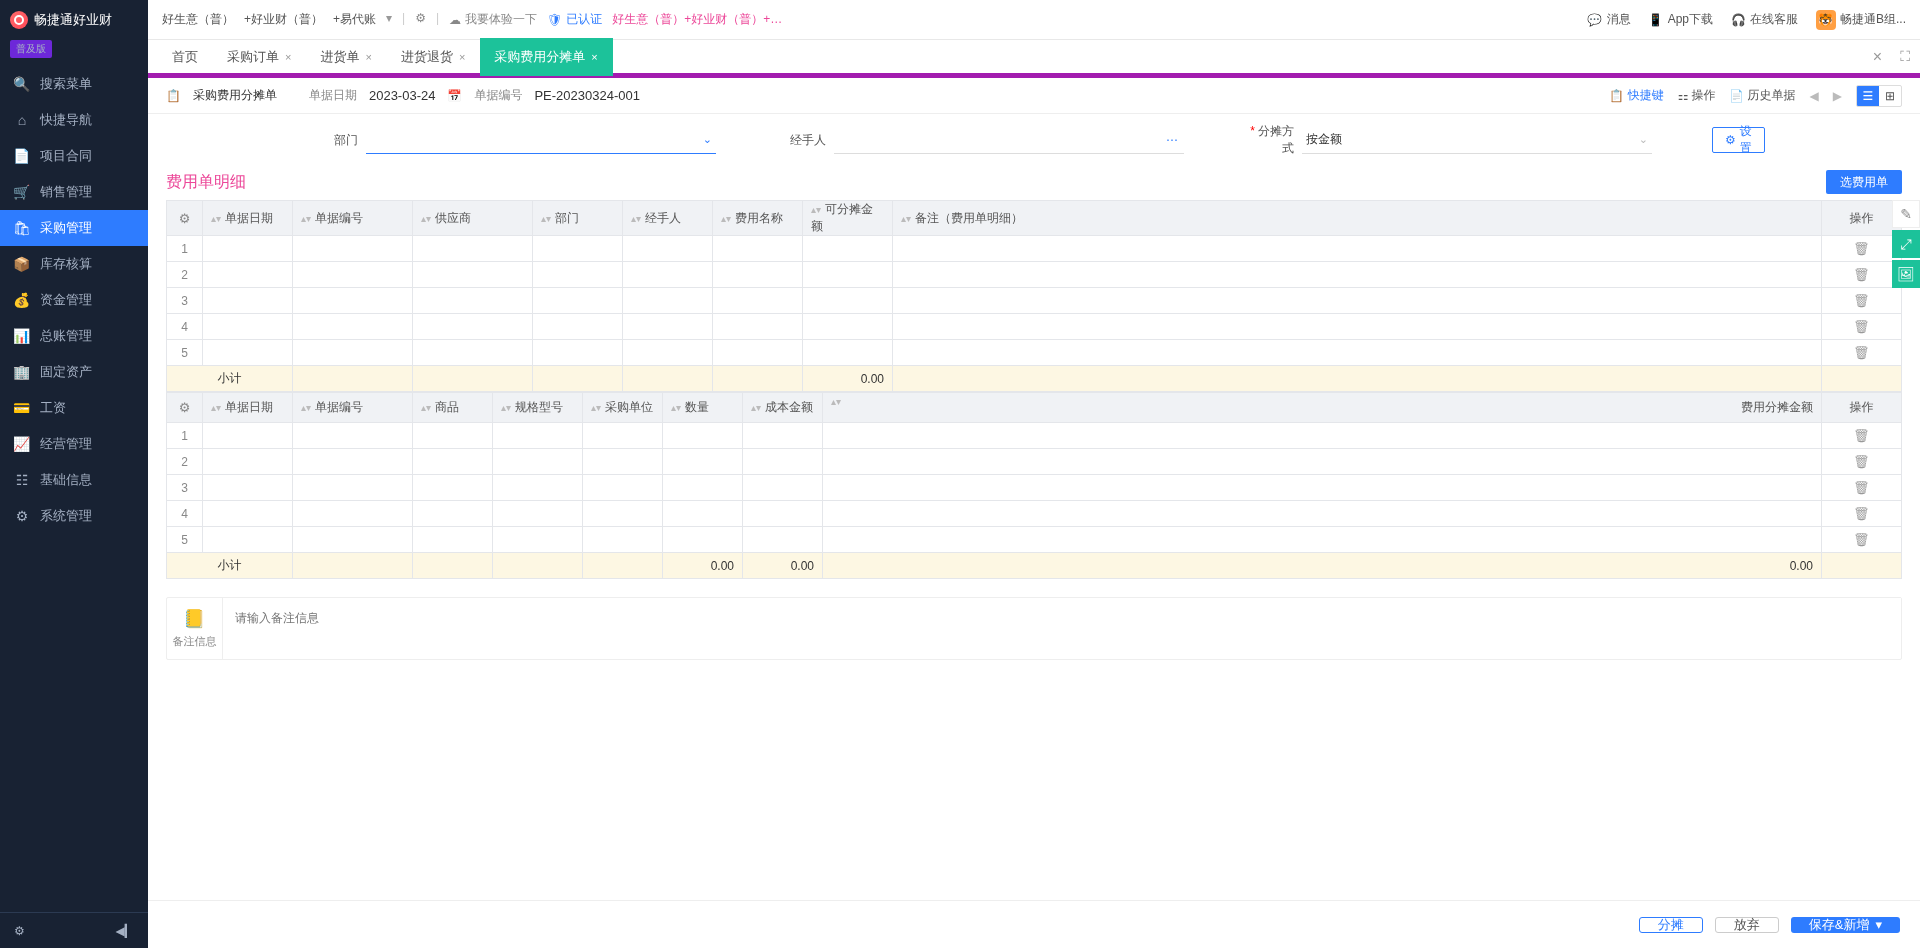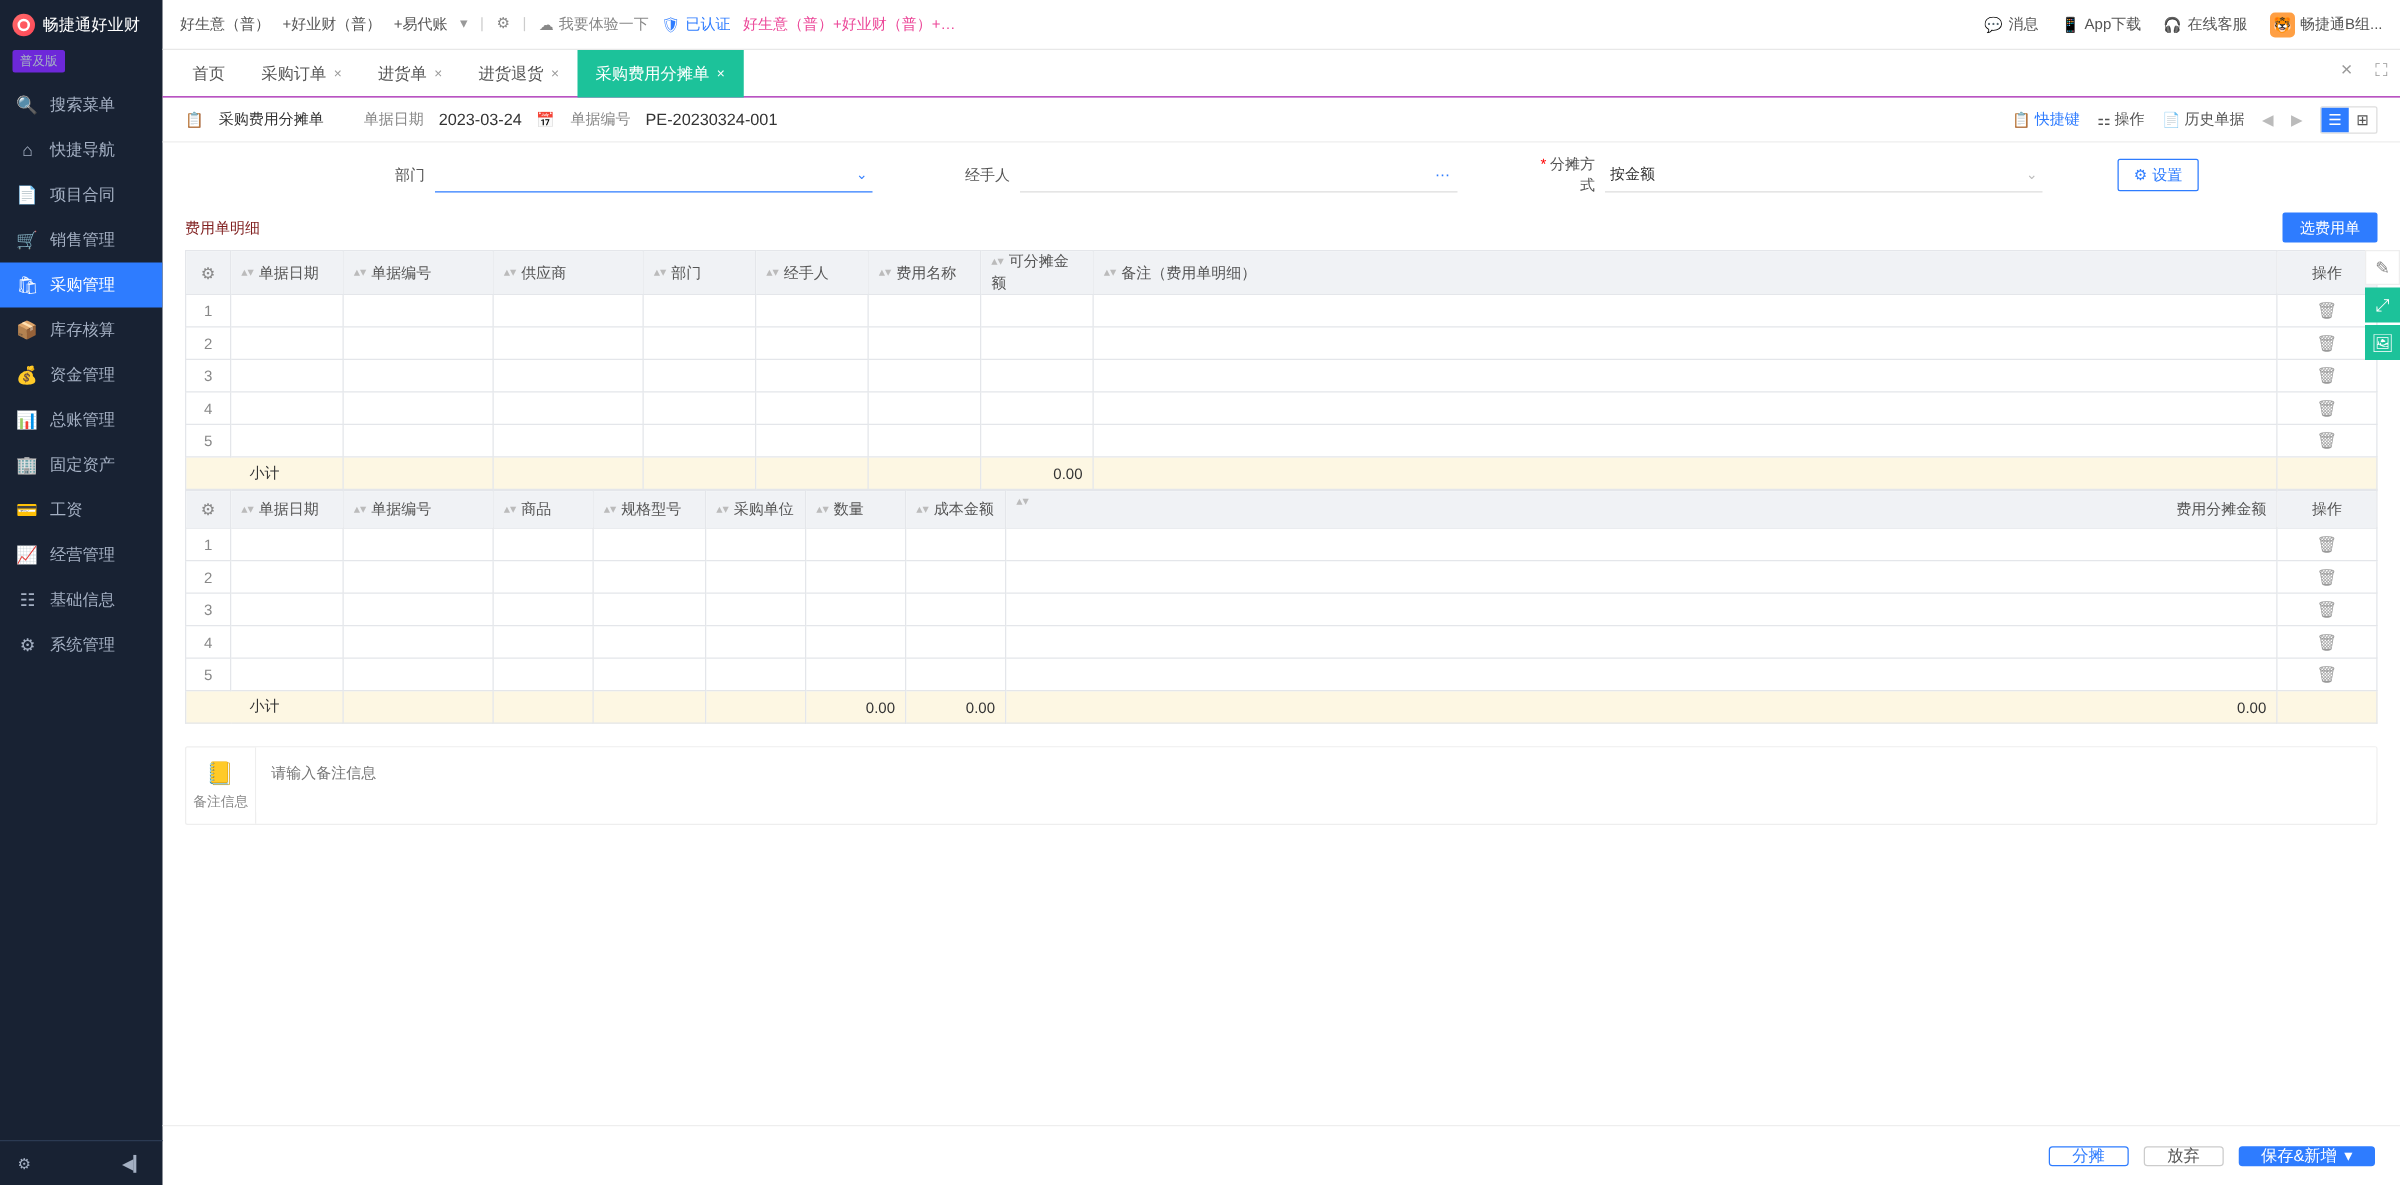--- a/index.html
+++ b/index.html
@@ -1,37 +1,37 @@
 <!DOCTYPE html>
 <html><head>
 <meta charset="utf-8">
 <style>
 *{box-sizing:border-box;margin:0;padding:0}
 body{font-family:"Microsoft YaHei","PingFang SC",Arial,sans-serif;font-size:12px;background:#fff;color:#333;overflow:hidden}
 .app{display:flex;height:100vh;width:100vw}
-.sidebar{width:130px;background:#182233;color:#a4b0c3;display:flex;flex-direction:column;flex-shrink:0}
+.sidebar{width:148px;background:#182233;color:#a4b0c3;display:flex;flex-direction:column;flex-shrink:0}
 .logo-box{height:40px;display:flex;align-items:center;padding:0 10px;color:#fff;font-size:13px;font-weight:500}
 .logo-mark{width:18px;height:18px;background:linear-gradient(135deg,#ff6b6b,#ff4757);border-radius:50%;margin-right:6px;position:relative}
 .logo-mark::after{content:"";position:absolute;inset:4px;border:2px solid #fff;border-radius:50%}
 .sub-ver{font-size:10px;padding:2px 6px;margin:0 10px 8px;background:#6d28d9;border-radius:2px;display:inline-block;align-self:flex-start}
 .nav{flex:1;overflow:auto}
 .nav-item{display:flex;align-items:center;height:36px;padding:0 14px;font-size:13px;cursor:pointer}
 .nav-item.active{background:#2e7cff;color:#fff}
 .nav-ico{width:16px;height:16px;margin-right:10px;display:inline-flex;align-items:center;justify-content:center;font-size:14px}
 .sidebar-foot{height:36px;display:flex;align-items:center;justify-content:space-between;padding:0 14px;border-top:1px solid #2b3a52}
 .main{flex:1;display:flex;flex-direction:column;min-width:0}
 .topbar{height:40px;display:flex;align-items:center;padding:0 14px;border-bottom:1px solid #e8e8e8;font-size:12px;color:#555}
 .top-l{display:flex;align-items:flex-start;gap:10px;flex:1}
 .top-l .sep{color:#ccc}
 .top-r{display:flex;align-items:center;gap:18px}
 .top-btn{display:flex;align-items:center;gap:4px;cursor:pointer}
 .badge-av{width:20px;height:20px;background:#ff9f43;border-radius:4px;display:inline-flex;align-items:center;justify-content:center;font-size:12px}
 .verify{color:#2e7cff}
 .cloud{color:#888}
-.tabs{height:38px;display:flex;align-items:center;padding:0 10px;border-bottom:1px solid #a21caf;position:relative}
+.tabs{height:38px;display:flex;align-items:center;padding:0 10px;border-bottom:5px solid #a21caf;position:relative}
 .tab{padding:0 14px;height:38px;display:flex;align-items:center;gap:4px;cursor:pointer;font-size:13px;color:#555;border-right:1px solid transparent}
 .tab.active{background:#1cc29a;color:#fff}
 .tab-x{font-size:11px;color:#999;margin-left:2px}
 .tab.active .tab-x{color:#fff}
 .tabs-close{position:absolute;right:38px;top:8px;font-size:16px;color:#999;cursor:pointer}
 .tabs-expand{position:absolute;right:10px;top:8px;font-size:14px;color:#999;cursor:pointer}
 .doc-head{height:36px;display:flex;align-items:center;padding:0 18px;border-bottom:1px solid #eee;font-size:12px;gap:10px}
 .doc-head-l{display:flex;align-items:center;gap:12px;flex:1}
 .doc-ico{color:#2e7cff}
 .doc-lbl{color:#888}
@@ -45,21 +45,21 @@
 .form-grp{display:flex;align-items:center;gap:8px}
 .form-lbl{font-size:12px;color:#555;width:50px;text-align:right}
 .form-lbl .req{color:red;margin-right:3px}
 .form-sel{width:350px;height:28px;border:none;border-bottom:1px solid #ddd;display:flex;align-items:center;justify-content:space-between;padding:0 4px;cursor:pointer}
 .form-sel.active{border-bottom-color:#2e7cff}
 .form-sel .arr{color:#2e7cff;font-size:11px}
 .form-sel .dots{color:#2e7cff;letter-spacing:2px}
 .btn-cfg{border:1px solid #2e7cff;color:#2e7cff;height:26px;padding:0 12px;border-radius:2px;background:#fff;display:flex;align-items:center;gap:4px;cursor:pointer;font-size:12px}
 .content{flex:1;overflow:auto;padding:0 18px 14px}
 .sect-head{display:flex;align-items:center;justify-content:space-between;margin:4px 0 6px}
-.sect-title{color:#7f1d1d;font-size:12px}
+.sect-title{color:#ec4899;font-size:16px}
 .btn-primary{background:#2e7cff;color:#fff;border:none;height:24px;padding:0 14px;border-radius:2px;font-size:12px;cursor:pointer}
 table{width:100%;border-collapse:collapse;table-layout:fixed}
 th{background:#f0f2f5;height:30px;font-weight:400;color:#555;border:1px solid #e4e6ea;font-size:12px;text-align:left;padding:0 8px;position:relative}
 th .sort{color:#bbb;font-size:10px;margin-right:4px;display:inline-flex;flex-direction:column;line-height:5px;vertical-align:middle}
 td{height:26px;border:1px solid #e4e6ea;padding:0 8px;font-size:12px}
 .row-num{width:36px;text-align:center;color:#888}
 .op-col{width:80px;text-align:center}
 .subtotal td{background:#fdf7e3}
 .num-r{text-align:right}
 .del-ico{color:#999;cursor:pointer;font-size:13px}

